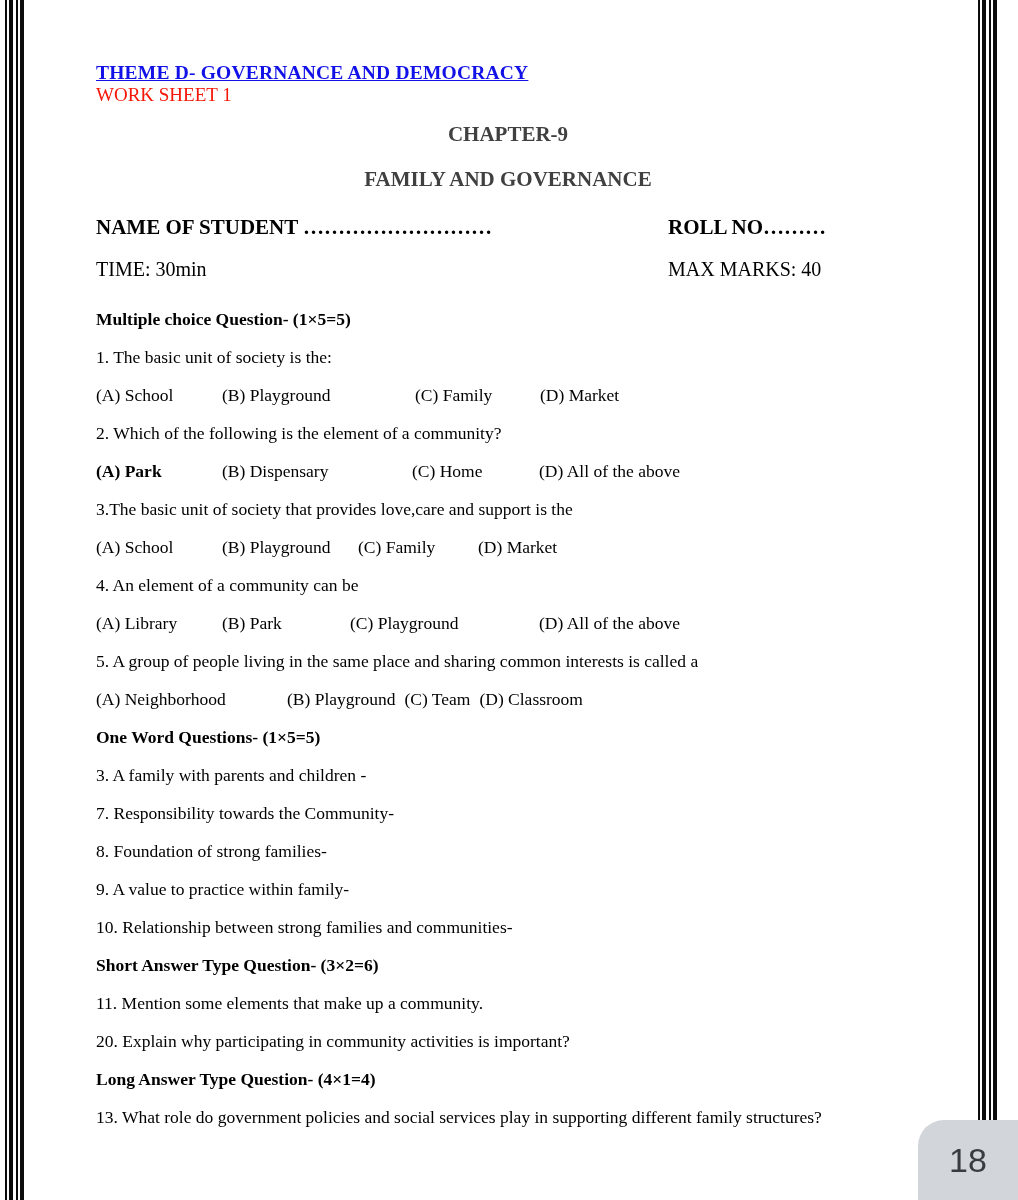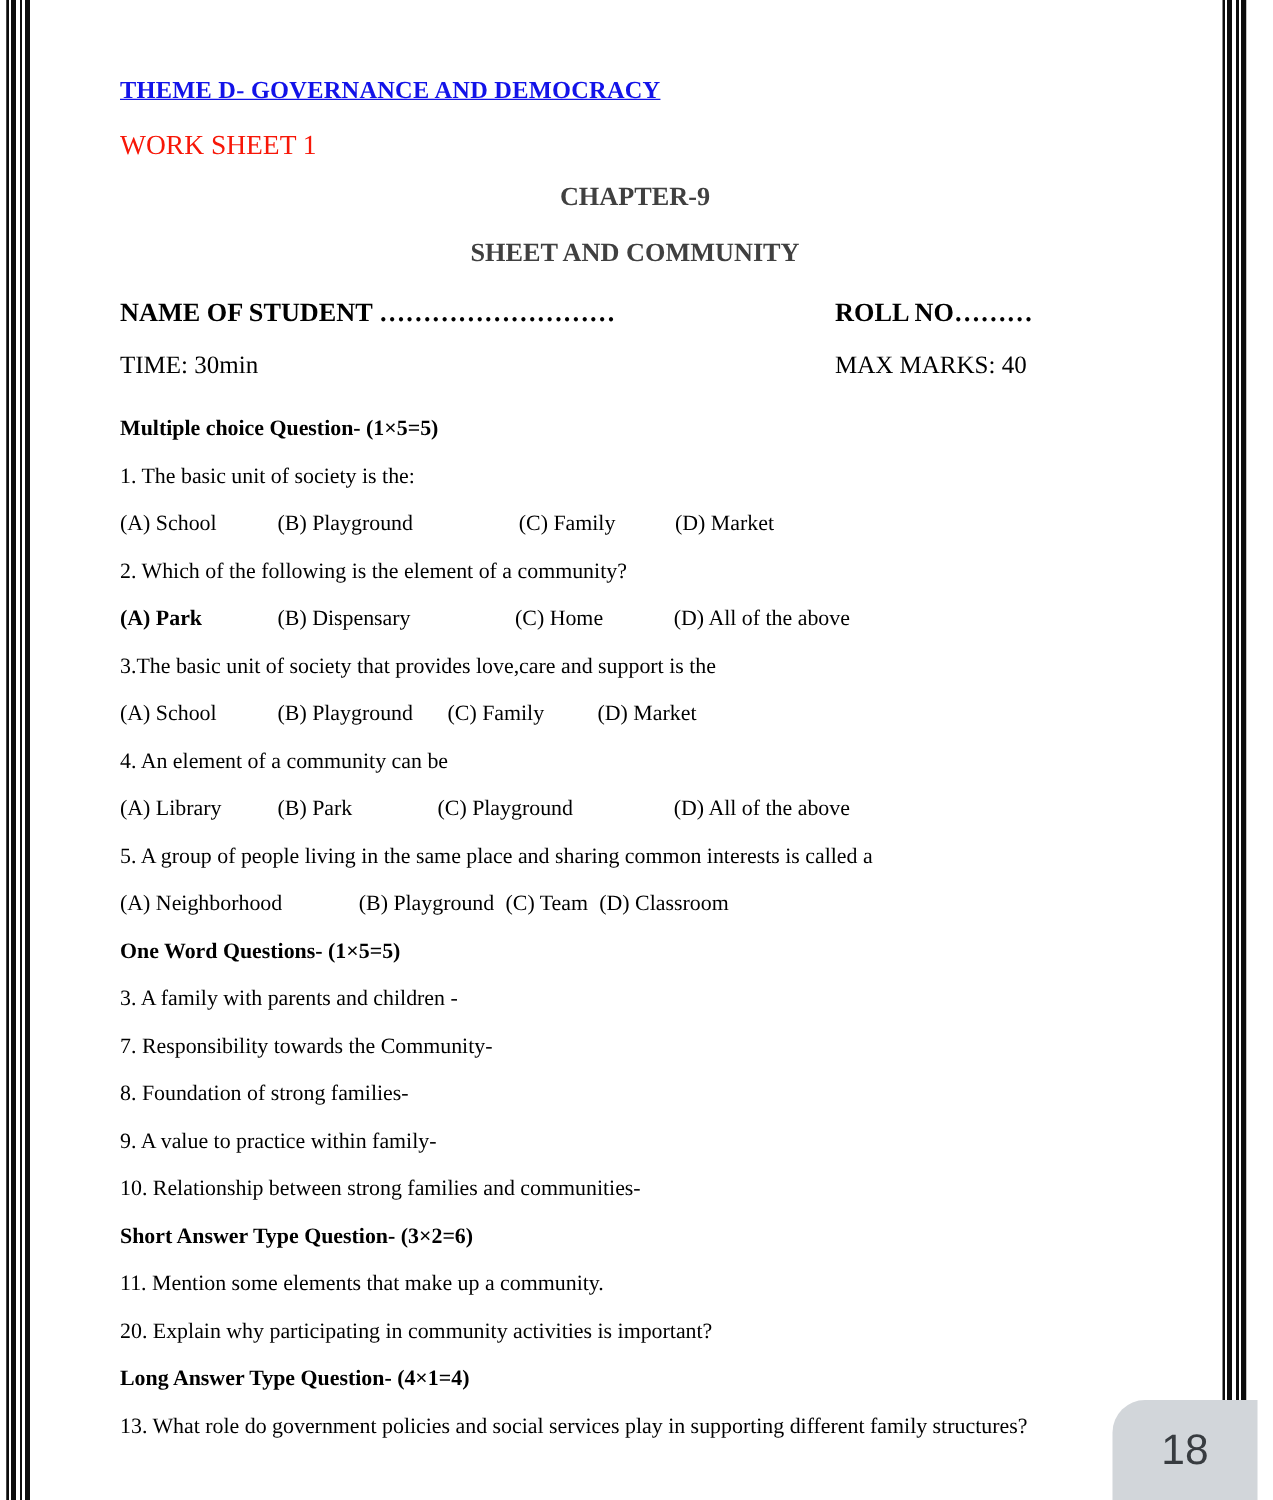--- a/index.html
+++ b/index.html
@@ -34,23 +34,22 @@
 
   .theme-title {
     margin-top: 62px;
     color: #1212e8;
     font-weight: 700;
     font-size: 19.5px;
     text-decoration: underline;
     letter-spacing: 0.2px;
   }
   .worksheet-label {
-    margin-top: 19px;
     color: #f71708;
-    font-size: 22px;
+    font-size: 19px;
   }
   .chapter-label, .chapter-title {
     text-align: center;
     color: #404040;
     font-weight: 700;
     font-size: 21px;
   }
   .chapter-label { margin-top: 16px; }
   .chapter-title { margin-top: 20px; }
 
@@ -82,22 +81,22 @@
   .opts-3 span:nth-child(2) { width: 136px; }
   .opts-3 span:nth-child(3) { width: 120px; }
   .opts-4 span:nth-child(1) { width: 126px; }
   .opts-4 span:nth-child(2) { width: 128px; }
   .opts-4 span:nth-child(3) { width: 189px; }
   .opts-5 span:nth-child(1) { width: 191px; }
   .opts-5 span:nth-child(2) { margin-right: 9px; }
   .opts-5 span:nth-child(3) { margin-right: 9px; }
 
   .page-badge {
-    position: absolute; right: 12px; bottom: 0;
-    width: 116px; height: 80px;
+    position: absolute; right: 0; bottom: 0;
+    width: 100px; height: 80px;
     background: #d2d6da;
     border-radius: 26px 0 0 0;
     display: flex; align-items: center; justify-content: center;
     font-family: "Liberation Sans", sans-serif;
     font-size: 34px;
     color: #383c40;
     z-index: 5;
   }
 </style>
 </head>
@@ -106,21 +105,21 @@
 <div class="page-border left"></div>
 <div class="page-border right"></div>
 
 <div class="content">
 
   <div class="theme-title">THEME D- GOVERNANCE AND DEMOCRACY</div>
 
   <div class="worksheet-label">WORK SHEET 1</div>
 
   <div class="chapter-label">CHAPTER-9</div>
-  <div class="chapter-title">SHEET AND COMMUNITY</div>
+  <div class="chapter-title">FAMILY AND GOVERNANCE</div>
 
   <div class="field-row name-row">
     <span>NAME OF STUDENT ………………………</span>
     <span>ROLL NO………</span>
   </div>
 
   <div class="field-row time-row">
     <span>TIME: 30min</span>
     <span>MAX MARKS: 40</span>
   </div>

